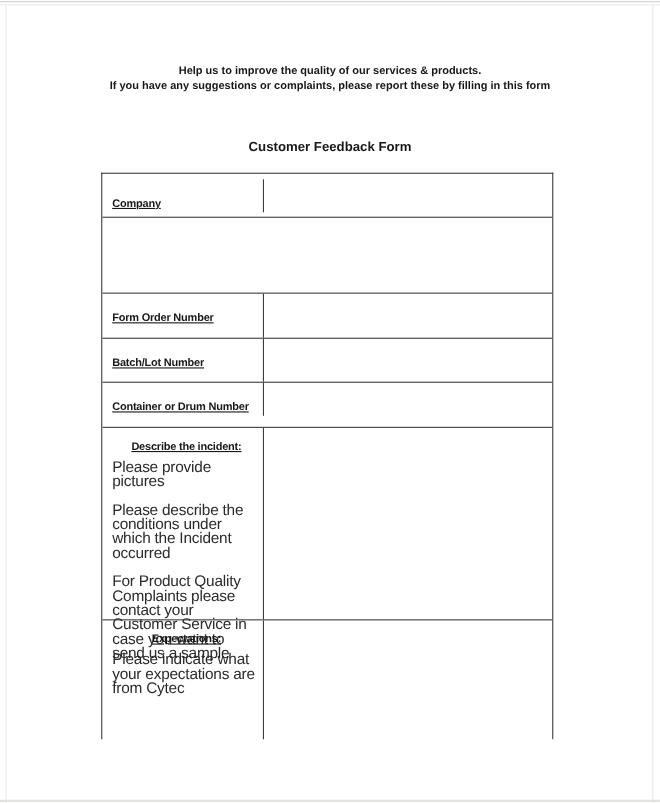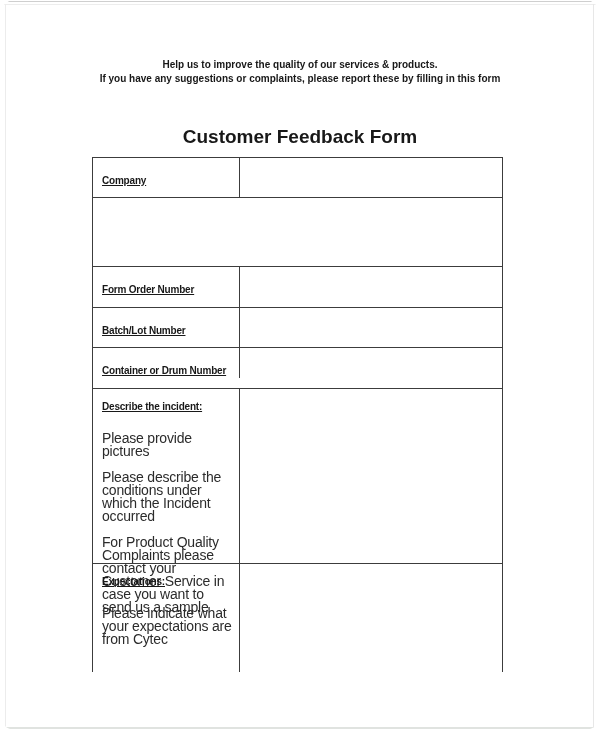--- a/index.html
+++ b/index.html
@@ -4,56 +4,55 @@
 <style>
   * { margin:0; padding:0; box-sizing:border-box; }
   html,body { background:#ffffff; }
   .page {
     position:relative;
     width:600px; height:730px;
     background:#ffffff;
     overflow:hidden;
     font-family:"Liberation Sans", sans-serif;
     color:#1f1f1f;
-    border-radius:15px;
   }
   
   .edge { position:absolute; background:#d9d9d9; }
   .edge-top    { left:0; top:1px; width:600px; height:1px; background:#cfcfcf; }
   .edge-top2   { left:0; top:4px; width:600px; height:1px; background:#ededed; }
   .edge-left   { left:5px; top:4px; width:1px; height:726px; background:#ececec; }
   .edge-right  { left:593px; top:4px; width:1px; height:726px; background:#e7e7e7; }
   .edge-bottom { left:0; top:727px; width:600px; height:2px; background:#e0e3e0; }
 
   .intro {
     position:absolute; top:58px; left:40px; width:520px;
     text-align:center;
     font-weight:bold;
     font-size:10px; line-height:14px;
     color:#181818;
   }
   .title {
     position:absolute; top:126px; left:0; width:600px;
     text-align:center;
     font-weight:bold;
-    font-size:19px;
+    font-size:12px;
     color:#181818;
   }
 
   .form-table {
     position:absolute; left:92px; top:157px;
     width:411px; height:515px;
     overflow:hidden;
     border:1px solid #3c3c3c;
     border-bottom:none;
     background:#fff;
   }
   .row { display:flex; border-bottom:1px solid #3c3c3c; }
   .row.last { border-bottom:none; }
-  .r1 { height:40px; } .r2 { height:40px; } .r3 { height:69px; }
+  .r1 { height:40px; } .r2 { height:40px;align-items:center; } .r3 { height:69px; }
   .r4 { height:41px; } .r5 { height:40px; } .r6 { height:41px;flex-direction:column; }
   .r7 { height:175px; } .r8 { height:130px; }
   .cell-label {
     width:147px;
     border-right:1px solid #3c3c3c;
     padding:12px 2px 0 9px;
   }
   .cell-value { flex:1; }
   .lbl {
     font-weight:bold;
@@ -64,21 +63,22 @@
     color:#181818;
   }
   .lbl2 { margin-top:13px; }
   .sec-heading {
     font-weight:bold;
     font-size:10px;
     letter-spacing:-0.2px;
     text-decoration:underline;
     white-space:nowrap;
     color:#181818;
-    margin-bottom:20px;
+    margin-bottom:6px;
+    text-align:center;
   }
   .note {
     font-size:14px;
     line-height:13px;
     letter-spacing:-0.2px;
     color:#2b2b2b;
     margin-bottom:13px;
   }
 </style>
 </head>

